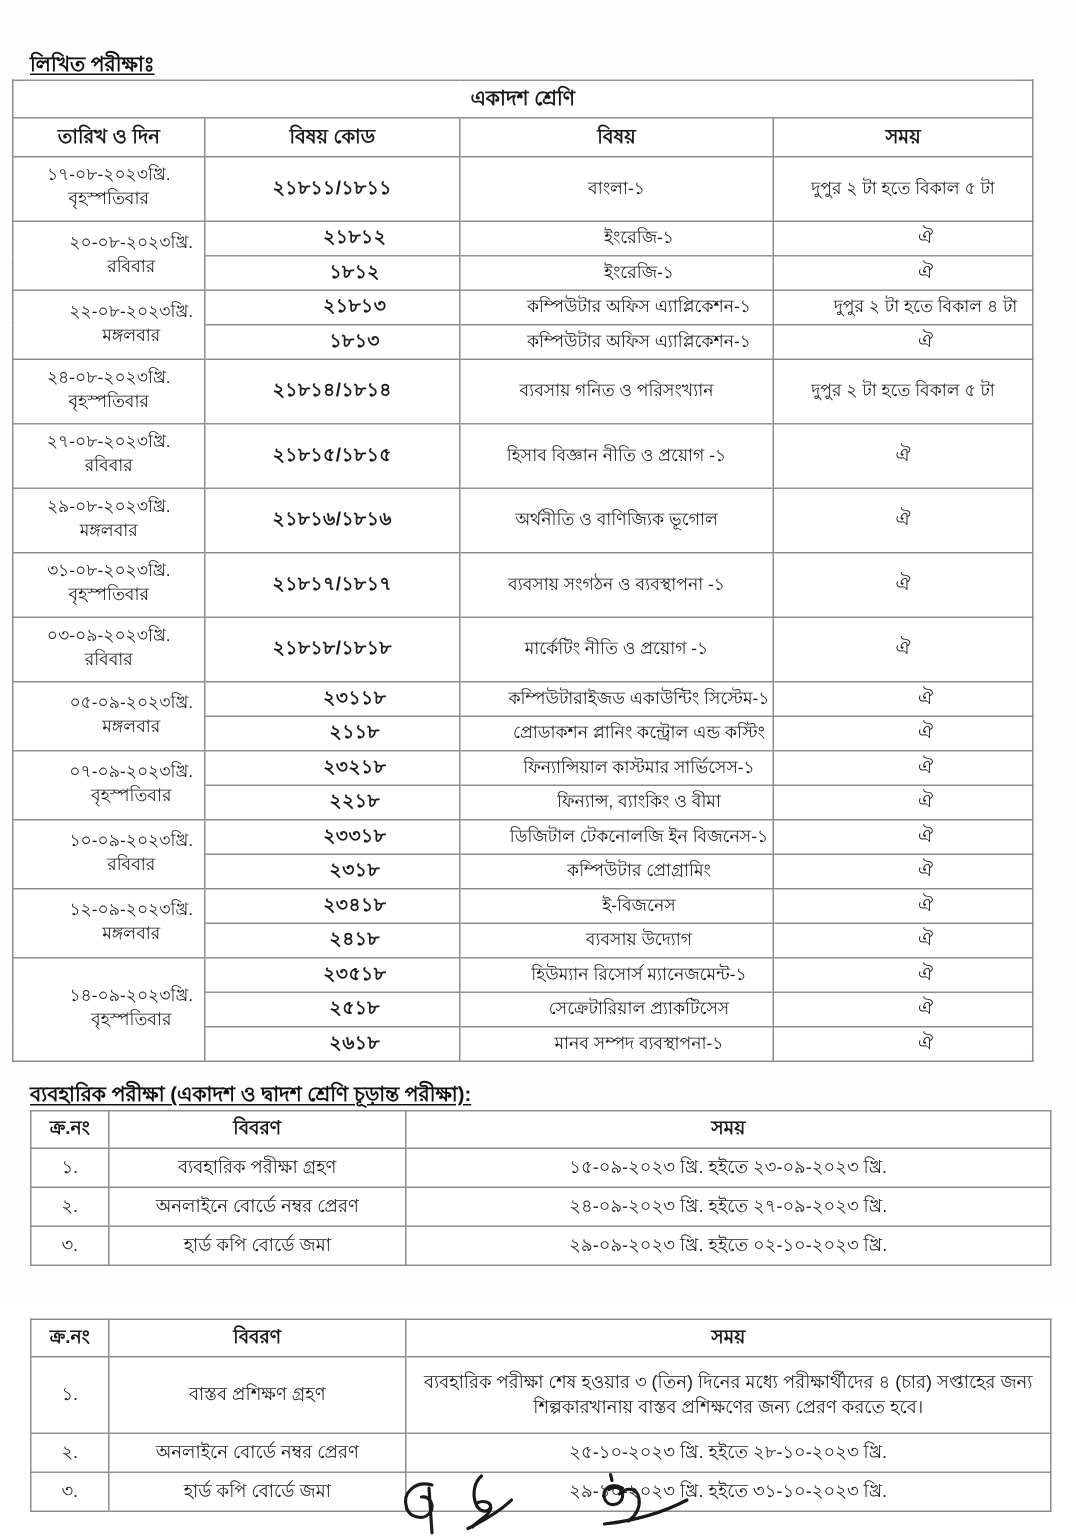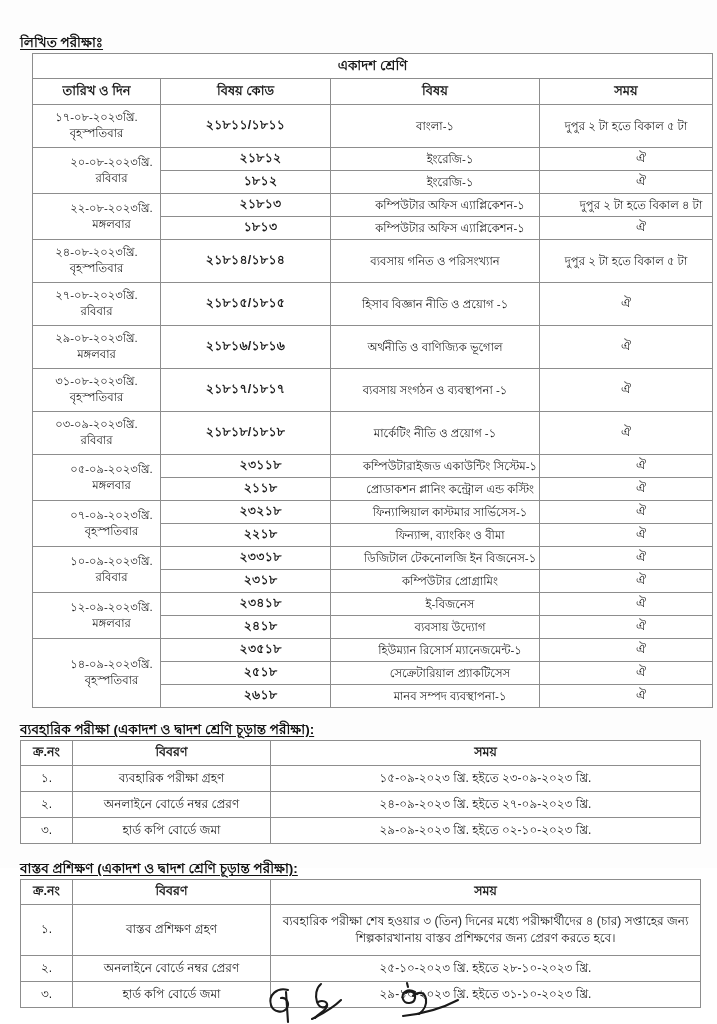--- a/index.html
+++ b/index.html
@@ -103,21 +103,21 @@
   }
   .sign-area svg { display: block; }
 </style>
 </head>
 <body>
 
 <div class="page">
 
   <div class="section-heading" style="left:20px; top:32px;">লিখিত পরীক্ষাঃ</div>
 
-  <table id="written-table" class="main-table" style="left:32px; top:53px; width:680px;border-radius:13px;">
+  <table id="written-table" class="main-table" style="left:8px; top:53px; width:680px;border-radius:13px;">
     <colgroup>
       <col class="c-date">
         <col class="c-code">
         <col class="c-subj">
         <col class="c-time">
     </colgroup>
     <thead>
       <tr>
         <th class="hdr-class" colspan="4">একাদশ শ্রেণি</th>
       </tr>
@@ -316,21 +316,20 @@
           <td>২৪-০৯-২০২৩ খ্রি. হইতে ২৭-০৯-২০২৩ খ্রি.</td>
         </tr>
         <tr>
           <td>৩.</td>
           <td>হার্ড কপি বোর্ডে জমা</td>
           <td>২৯-০৯-২০২৩ খ্রি. হইতে ০২-১০-২০২৩ খ্রি.</td>
         </tr>
       </tbody>
   </table>
 
-  <div class="section-heading" style="left:20px; top:858px;">বাস্তব প্রশিক্ষণ (একাদশ ও দ্বাদশ শ্রেণি চূড়ান্ত পরীক্ষা):</div>
 
   <table id="training-table" class="small-table" style="left:20px; top:879px; width:680px;">
     <colgroup>
         <col class="s-sl">
         <col class="s-desc">
         <col class="s-time">
       </colgroup>
     <thead>
       <tr>
         <th>ক্র.নং</th>

